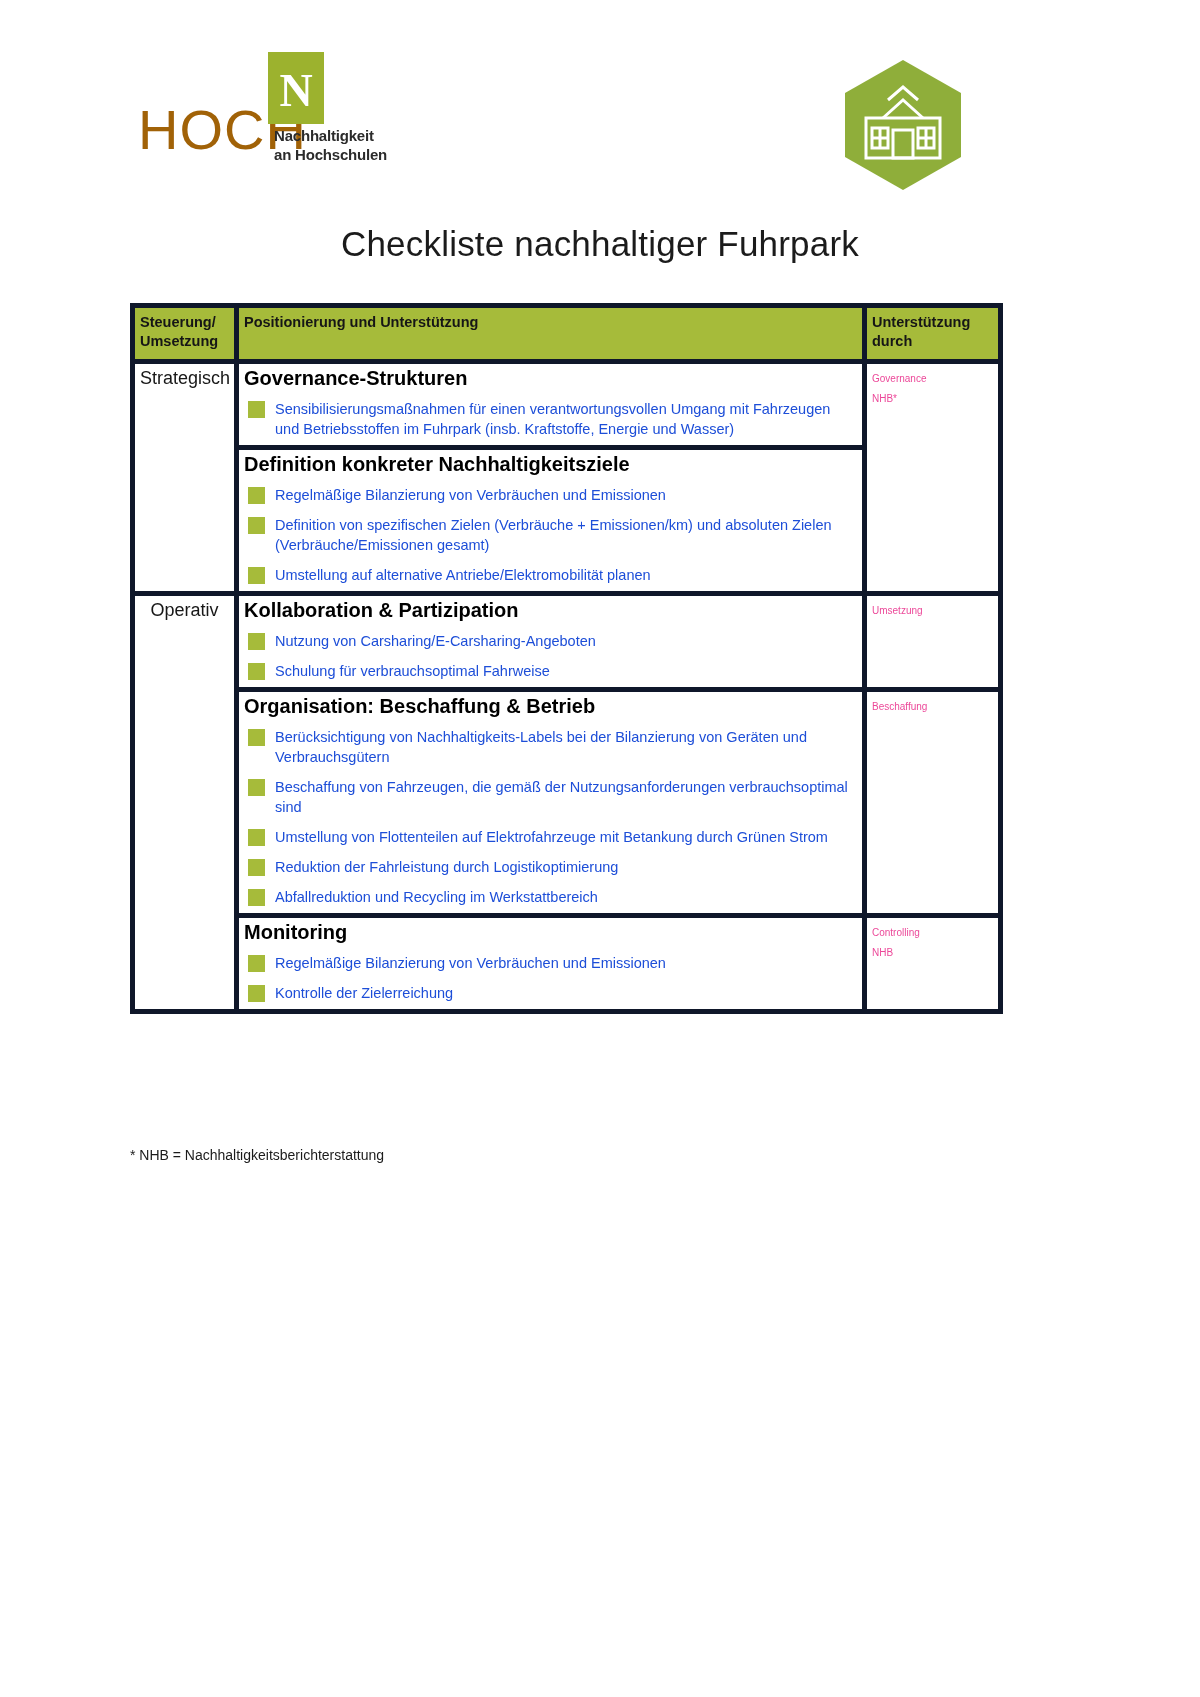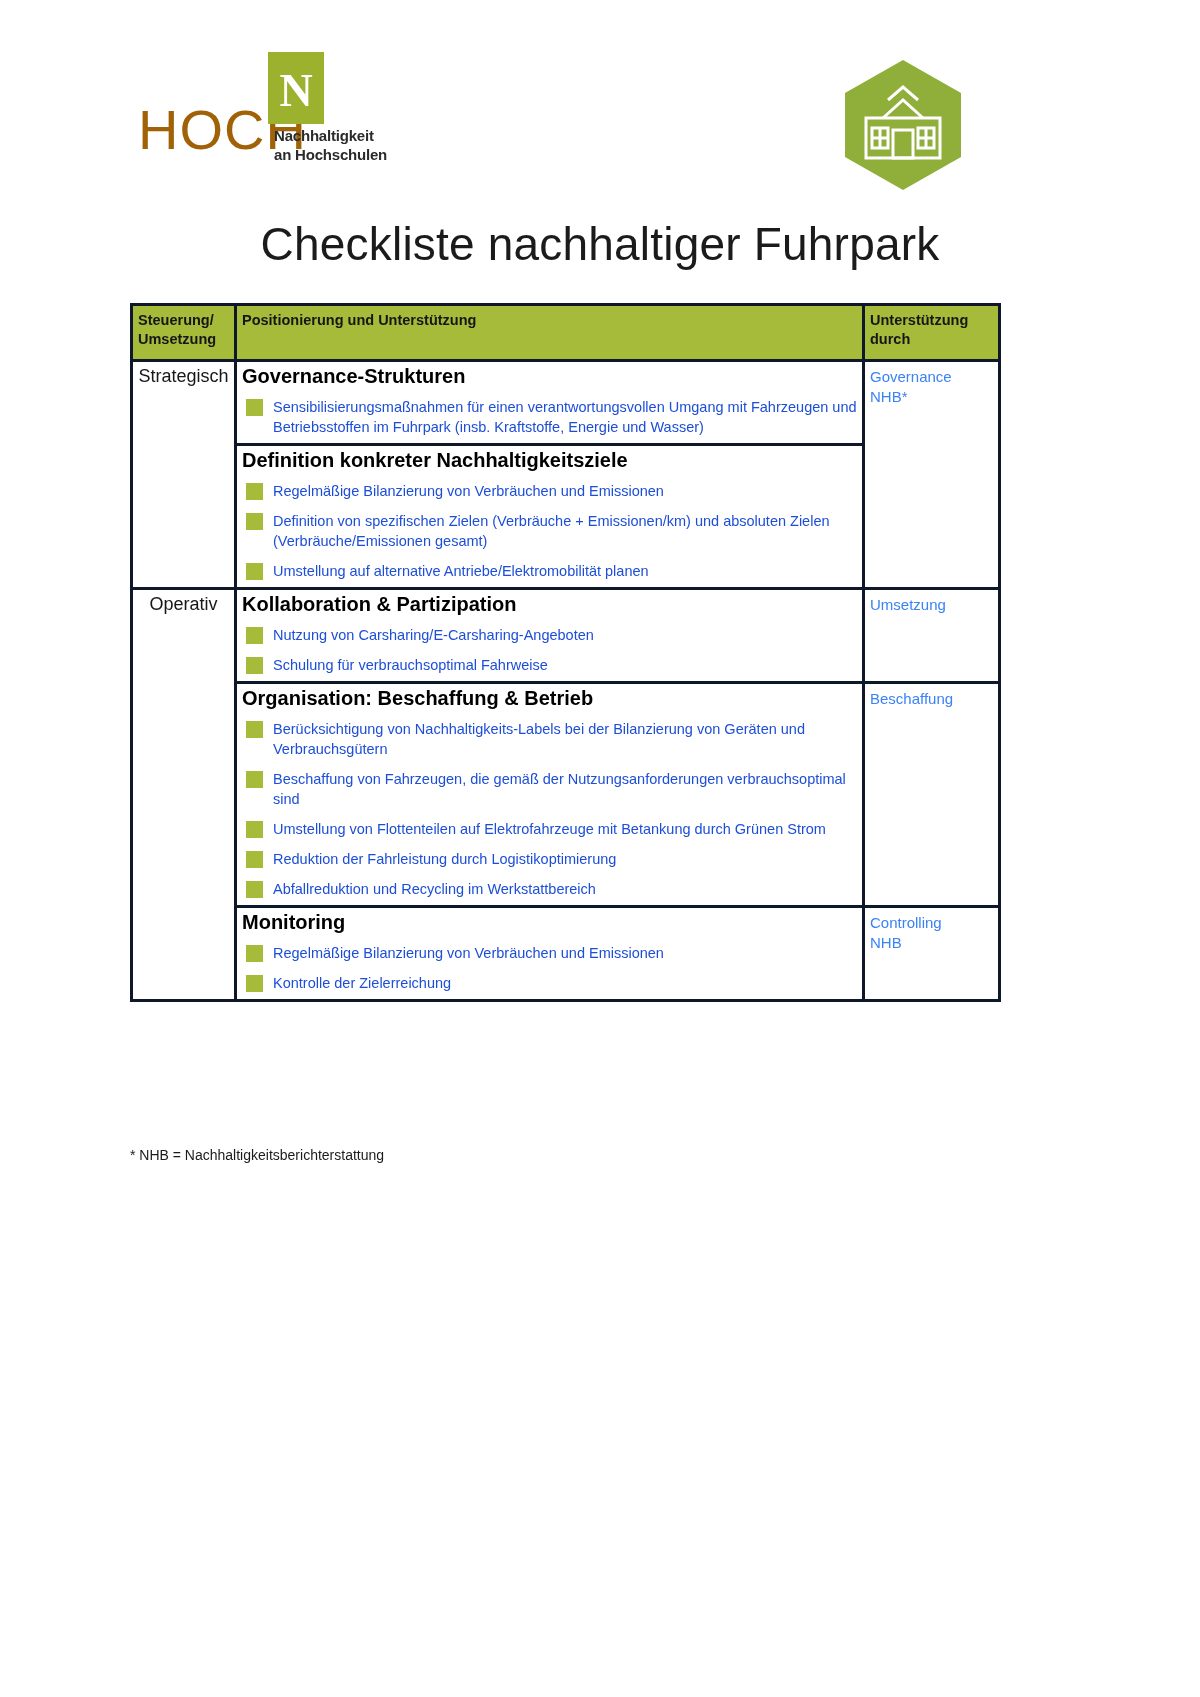--- a/index.html
+++ b/index.html
@@ -78,39 +78,39 @@
   }
   .hex-badge svg { display: block; }
 
   
   .doc-title {
     position: absolute;
     left: 0;
     top: 216px;
     width: 1200px;
     text-align: center;
-    font-size: 46px;
+    font-size: 35px;
     line-height: 56px;
     font-weight: 400;
     color: #1b1b1b;
     font-family: "Liberation Sans", sans-serif;
     letter-spacing: 0.2px;
   }
 
   
   .chk-table {
     position: absolute;
     left: 130px;
     top: 303px;
     width: 868px;
     border-collapse: collapse;
     table-layout: fixed;
   }
   .chk-table td, .chk-table th {
-    border: 3px solid #0f172a;
+    border: 5px solid #0f172a;
     vertical-align: top;
     padding: 5px;
   }
   .col-a { width: 104px; }
   .col-b { width: 628px; }
   .col-c { width: 136px; }
 
   thead th {
     background: #a6bb3a;
     font-size: 14.5px;
@@ -126,23 +126,23 @@
     text-align: center;
     vertical-align: middle;
     font-size: 18px;
     line-height: 19px;
     color: #171717;
     font-weight: 400;
     padding: 6px 4px;
   }
   .sup-cell {
     vertical-align: middle;
-    font-size: 15px;
+    font-size: 10px;
     line-height: 20px;
-    color: #3b82f6;
+    color: #ec4899;
     padding: 6px 10px 6px 12px;
   }
 
   .group-cell {
     padding: 13px 12px 15px 14px;
   }
   .group-title {
     font-size: 20px;
     line-height: 19px;
     font-weight: 700;

